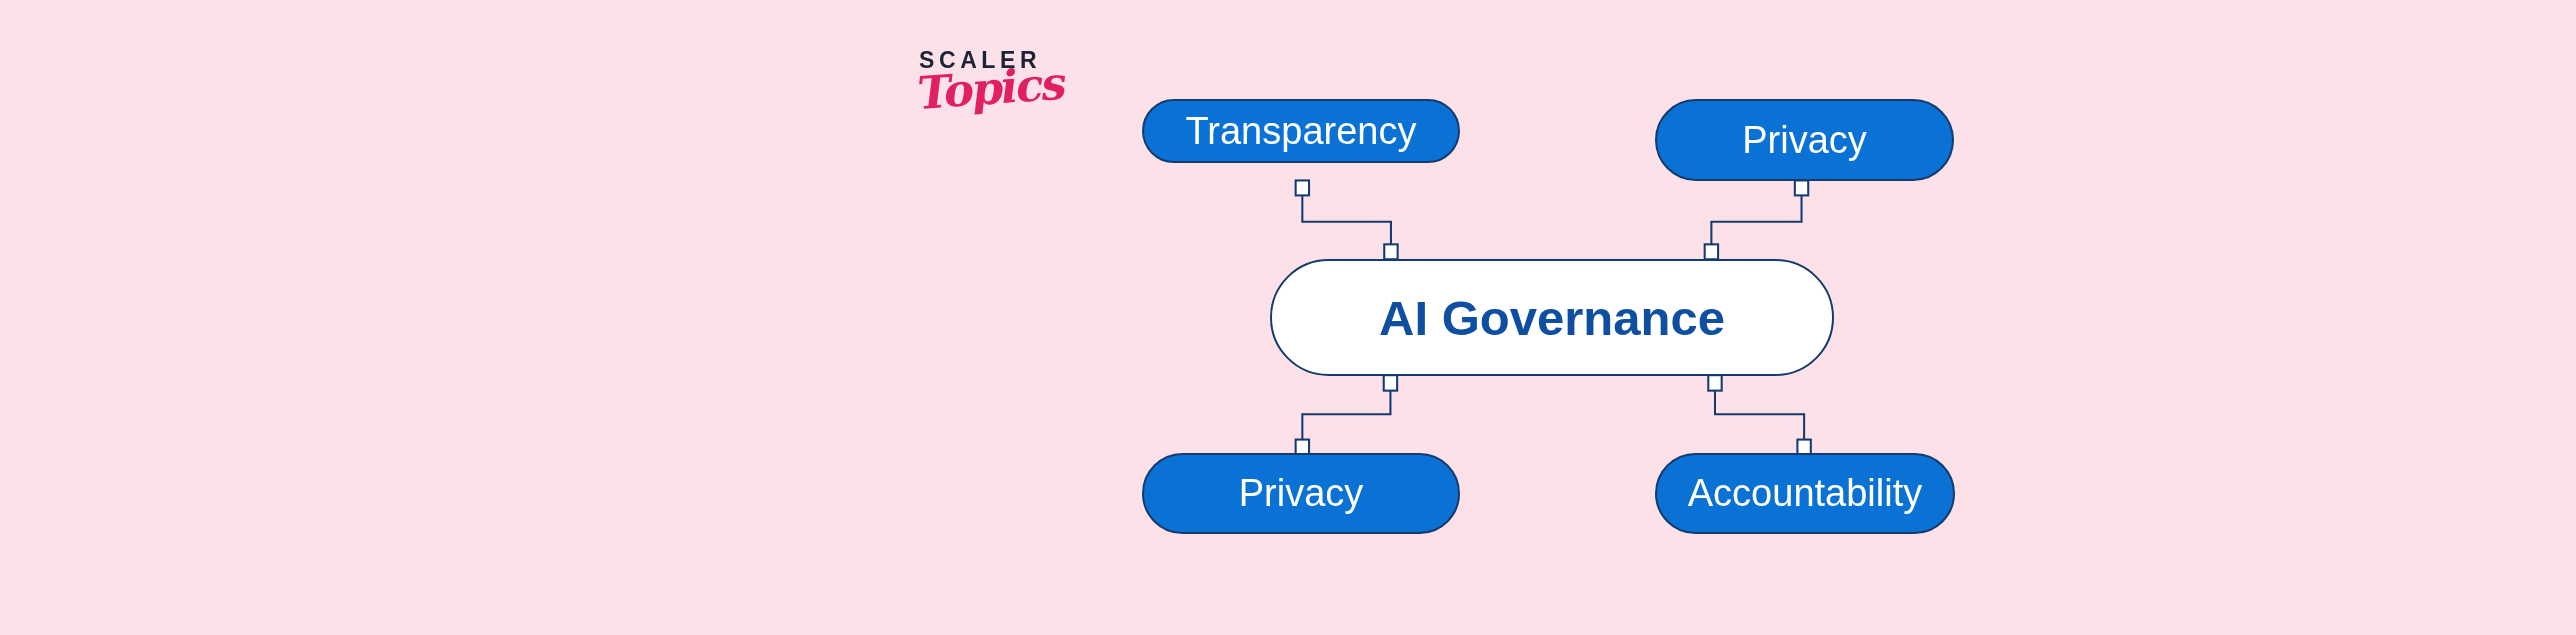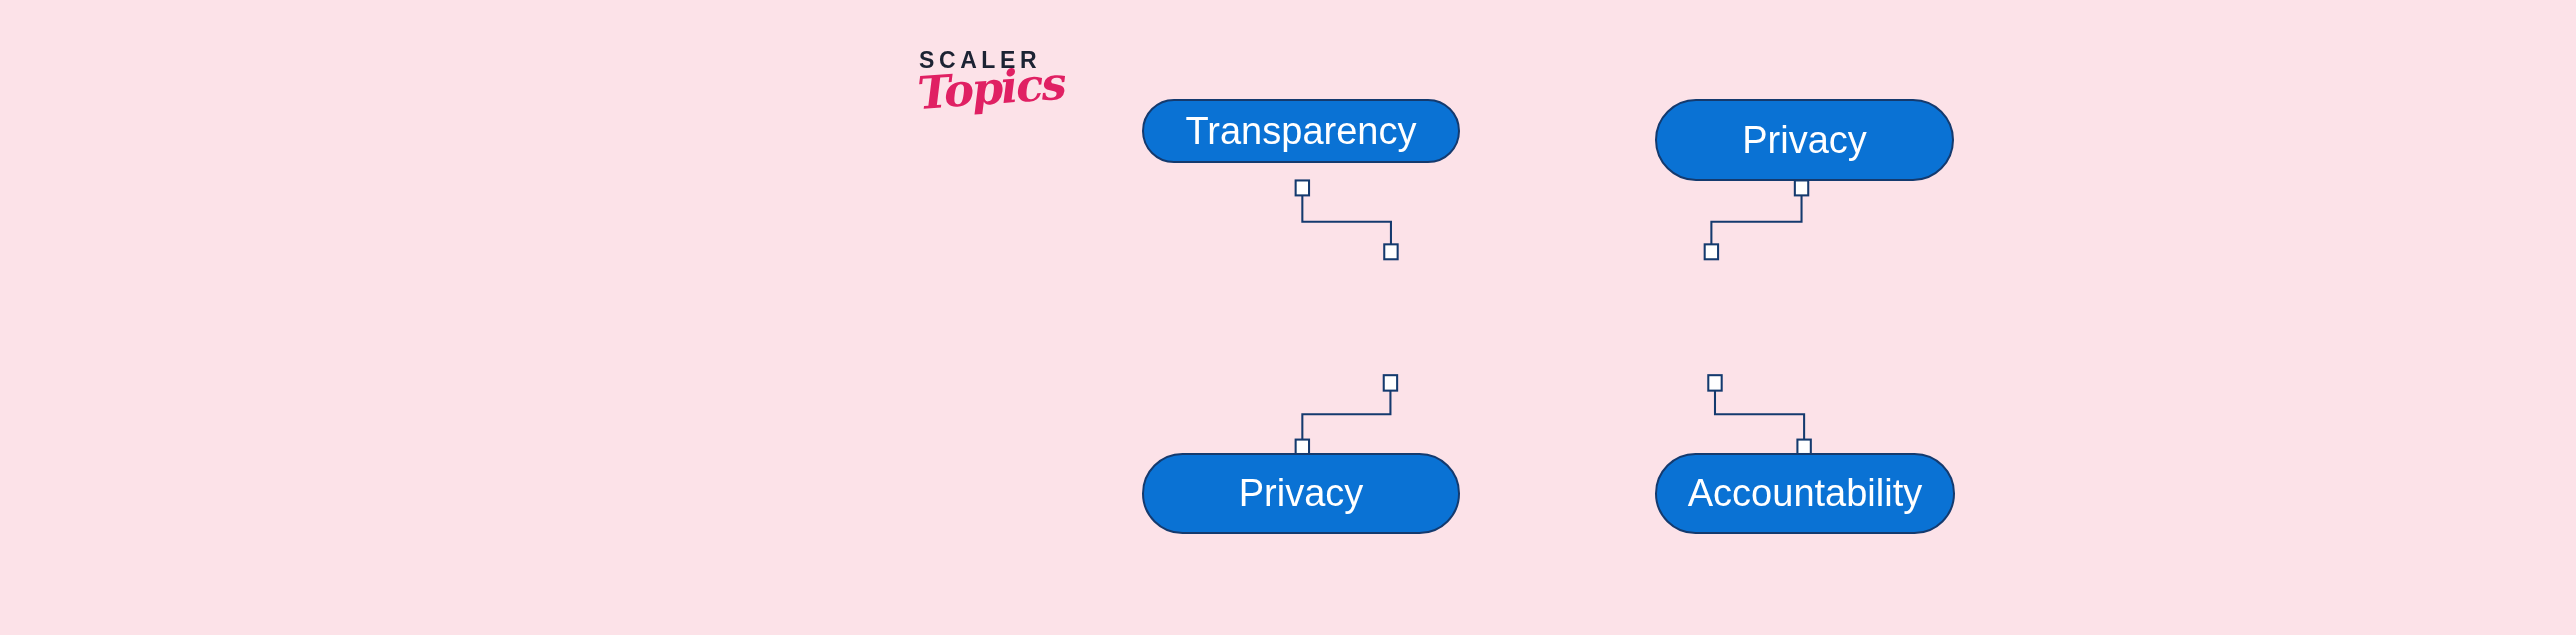--- a/index.html
+++ b/index.html
@@ -126,15 +126,18 @@
   <div class="node node--fairness">
     <span>Privacy</span>
   </div>
   <div class="node node--accountability">
     <span>Accountability</span>
   </div>
   <div class="node node--privacy">
     <span>Privacy</span>
   </div>
 
+  <div class="node node--center">
+    <span>AI Governance</span>
+  </div>
 
 </div>
 
 
 </body></html>

